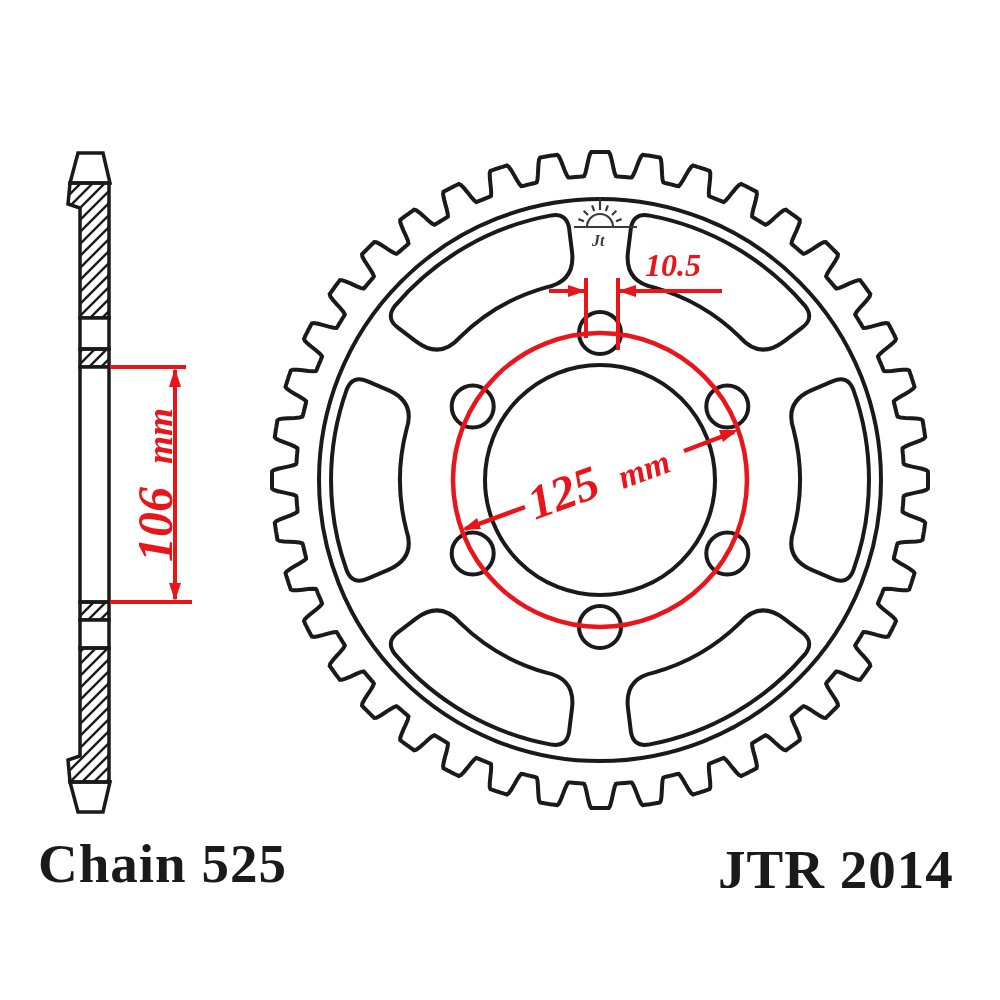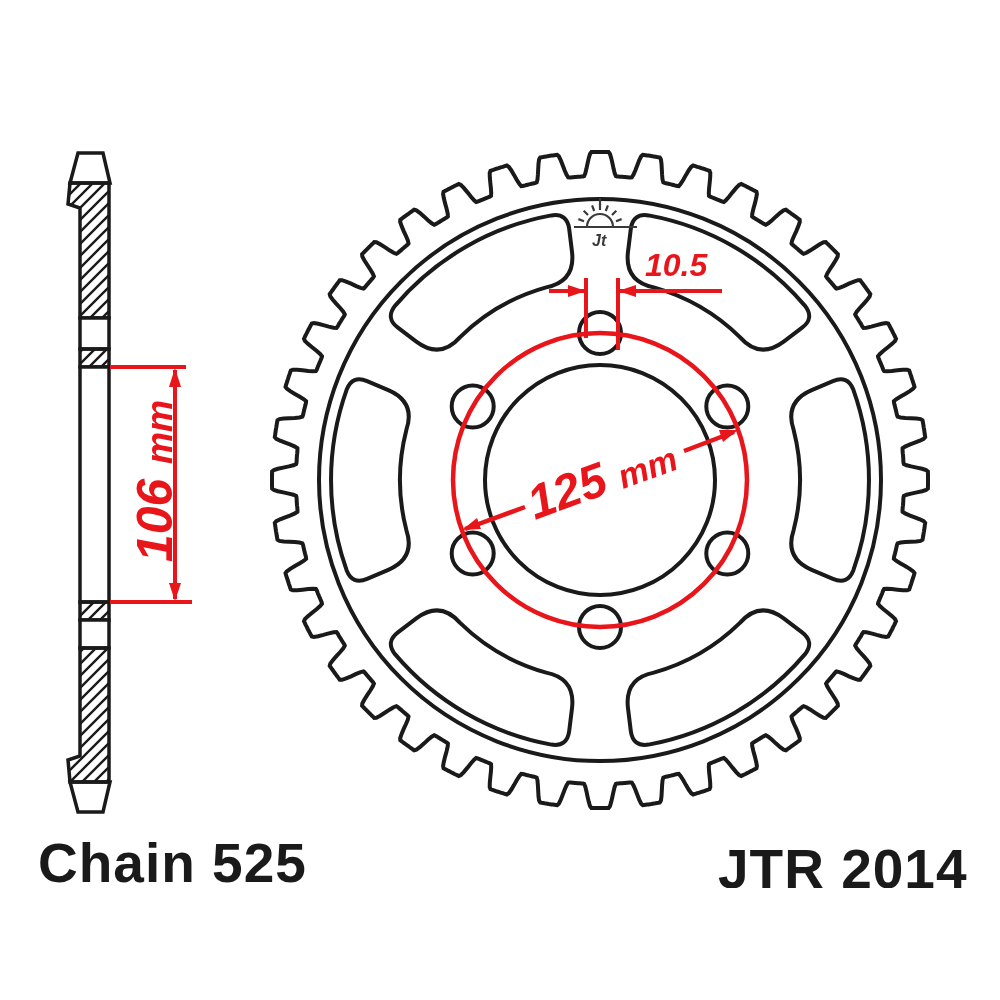--- a/index.html
+++ b/index.html
@@ -1,17 +1,17 @@
 <!DOCTYPE html>
 <html style="--line-color: #1a1a1a; --dim-color: #e8151a; --logo-color: #3a3a3a; --bg-color: #ffffff;"><head>
 <meta charset="utf-8">
 <style>
   html,body{margin:0;padding:0;background:#fff;}
   .canvas{position:relative;width:1000px;height:888px;background:var(--bg-color,#fff);overflow:hidden;
-          font-family:Liberation Sans, sans-serif;}
+          font-family:Liberation Serif, serif;}
   svg{display:block;}
   .ink{stroke:var(--line-color,#1a1a1a);fill:none;}
   .hatched{stroke:var(--line-color,#1a1a1a);fill:url(#hatch);}
   .whitebox{stroke:var(--line-color,#1a1a1a);fill:#ffffff;}
   .red{stroke:var(--dim-color,#e8151a);fill:none;}
   .redfill{fill:var(--dim-color,#e8151a);stroke:none;}
   .redtext{fill:var(--dim-color,#e8151a);font-style:italic;font-weight:700;}
   .logoink{stroke:var(--logo-color,#3a3a3a);fill:none;}
   .logotext{fill:var(--logo-color,#3a3a3a);font-style:italic;font-weight:700;font-size:16px;}
   .t-big{fill:var(--line-color,#1a1a1a);font-weight:700;font-size:55px;letter-spacing:1px;}

